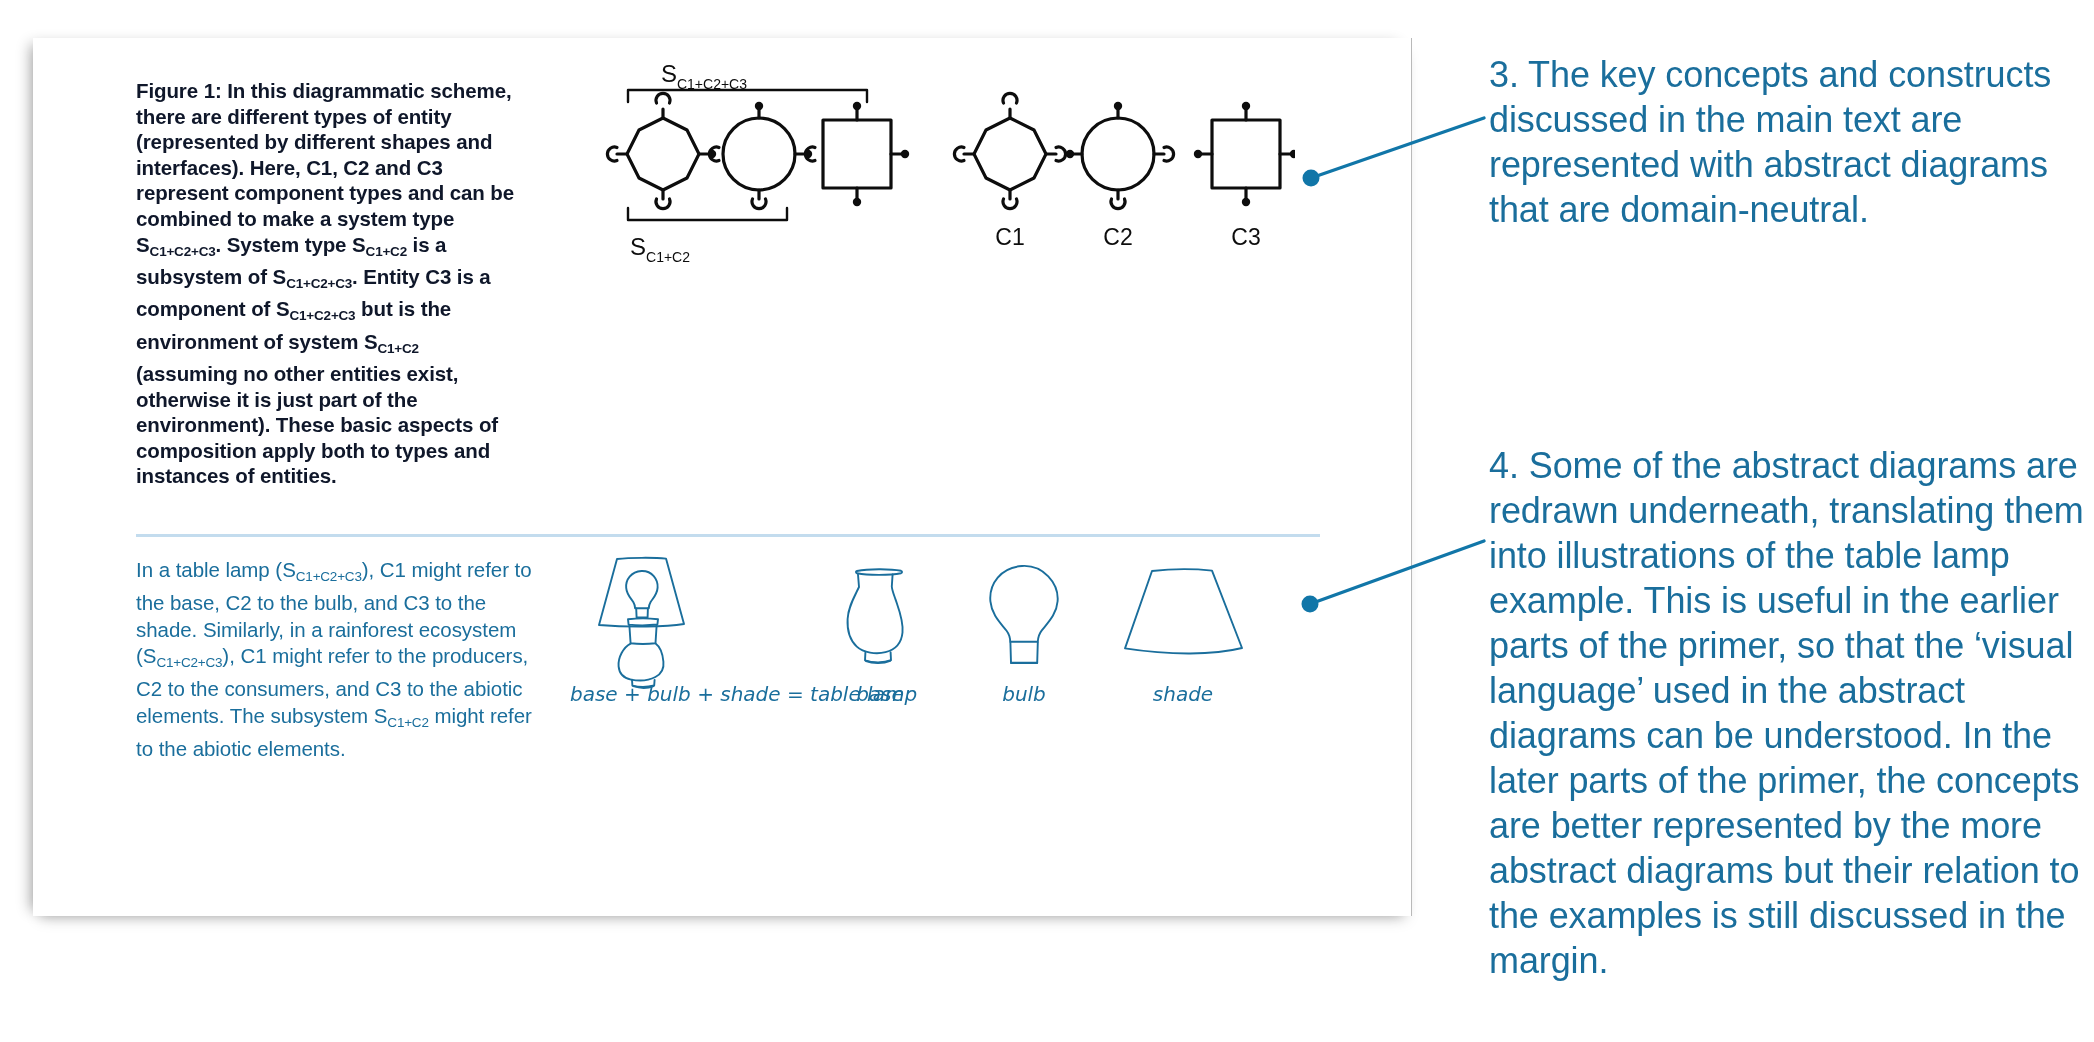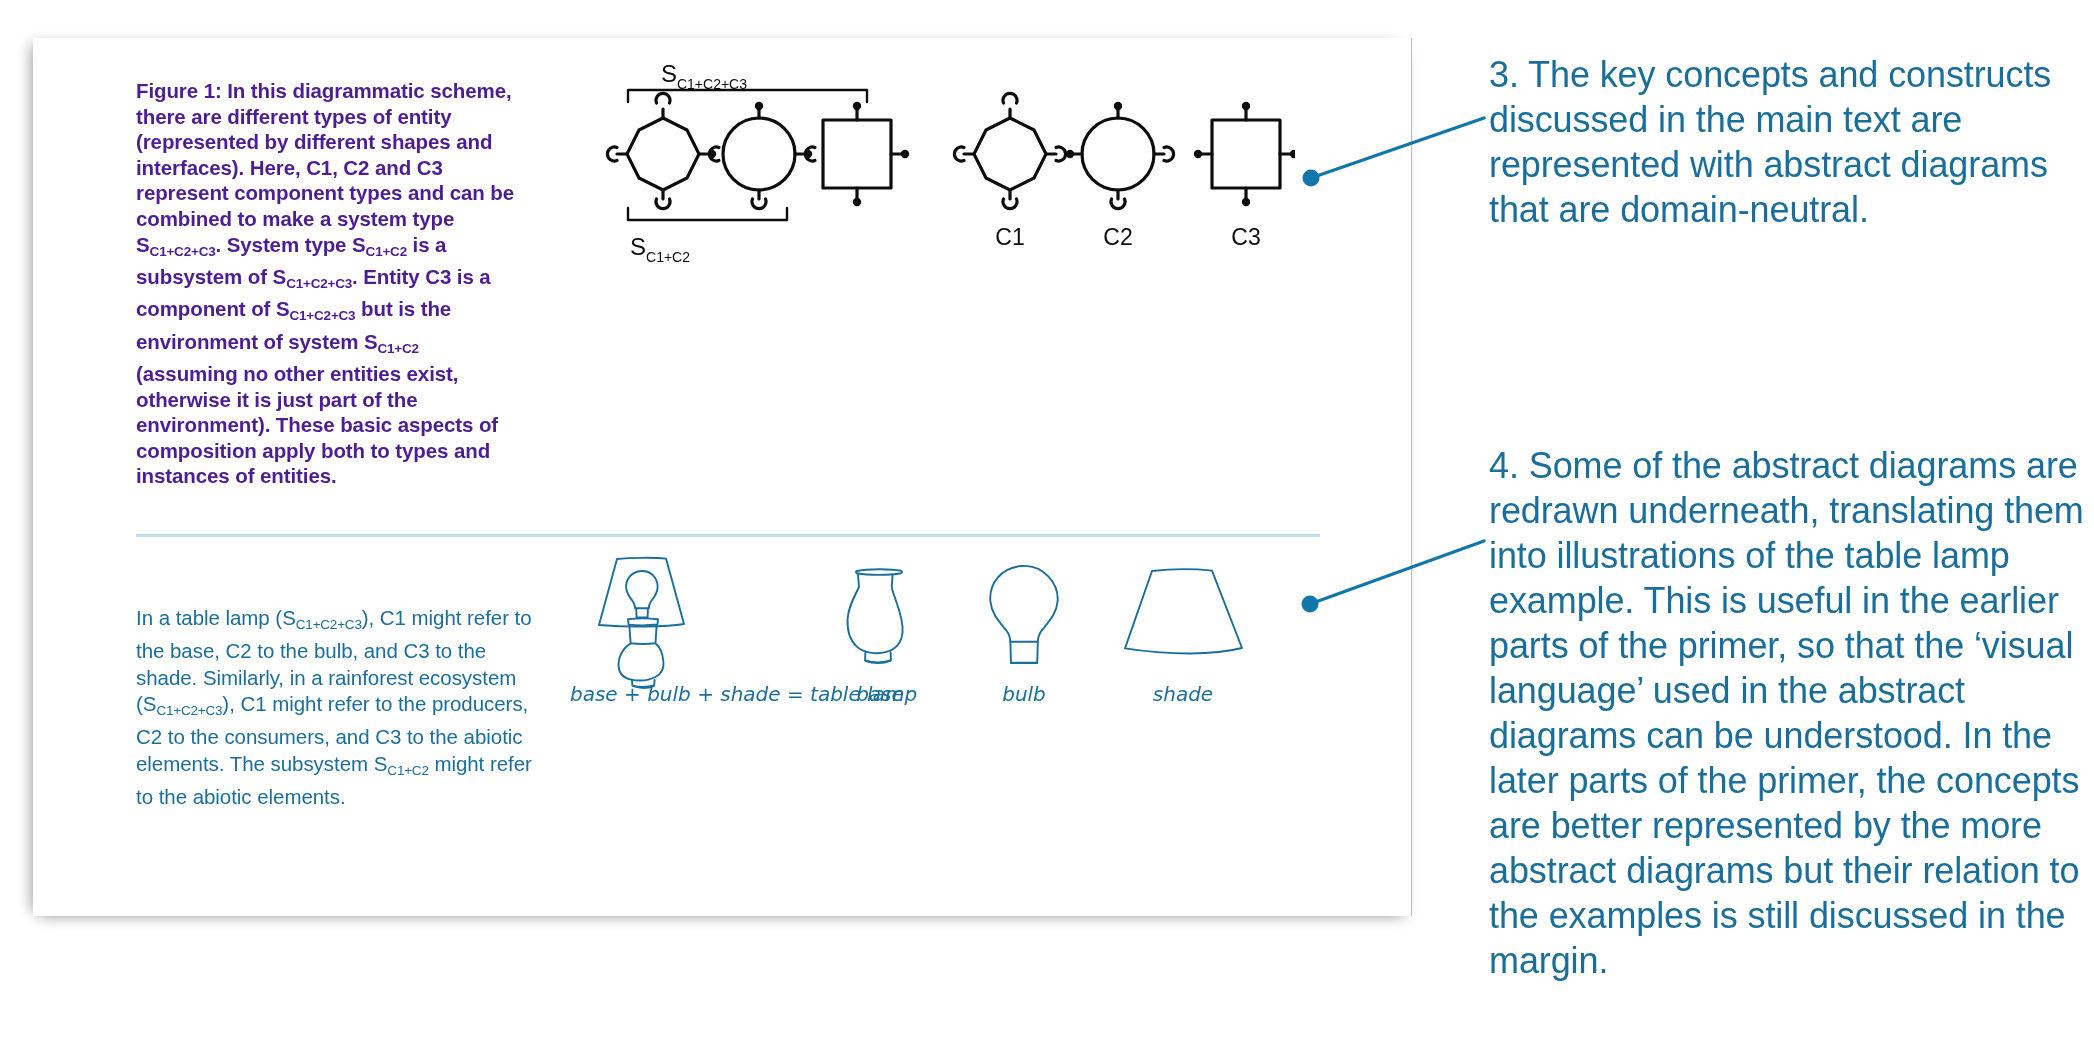--- a/index.html
+++ b/index.html
@@ -29,36 +29,35 @@
   }
 
   
   .fig-caption {
     position: absolute;
     left: 136px; top: 78px;
     width: 390px;
     font-size: 20.5px;
     font-weight: bold;
     line-height: 25.6px;
-    color: #4c1d95;
+    color: #0f172a;
     letter-spacing: -0.1px;
   }
   .fig-caption .sub { font-size: 13.5px; vertical-align: -0.28em; letter-spacing: -0.2px; }
 
   
   .lamp-text {
     position: absolute;
     left: 136px; top: 557px;
     width: 400px;
     font-size: 20.5px;
     line-height: 26.4px;
     color: #1a6e9c;
     font-weight: 500;
     letter-spacing: -0.05px;
-    margin-top: 48px;
   }
   .lamp-text .sub { font-size: 13.5px; vertical-align: -0.28em; letter-spacing: -0.2px; }
 
   
   .divider {
     position: absolute;
     left: 136px; top: 534px;
     width: 1184px; height: 3px;
     background: #c3dcee;
   }

